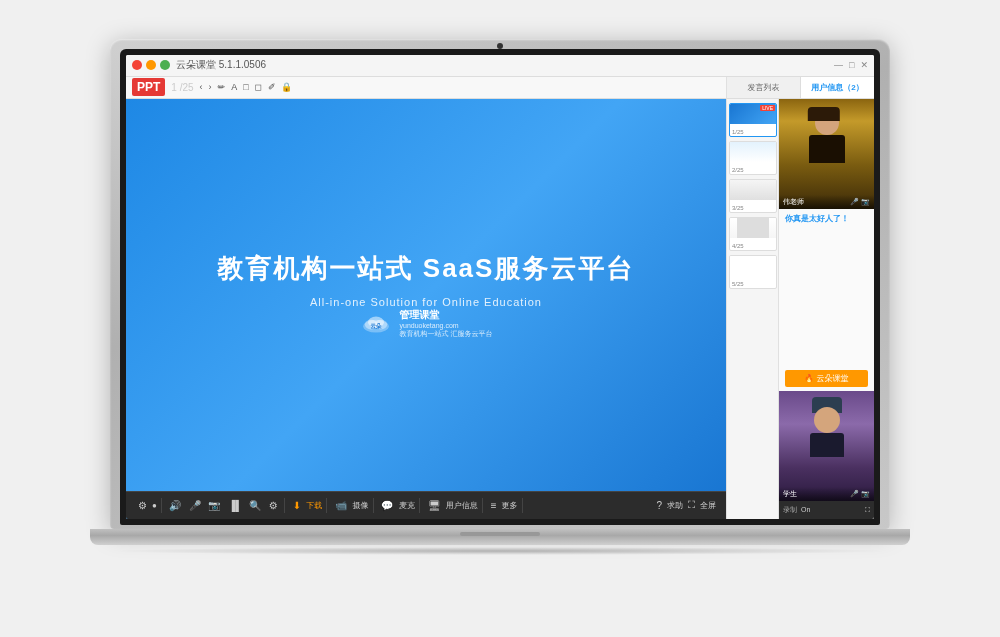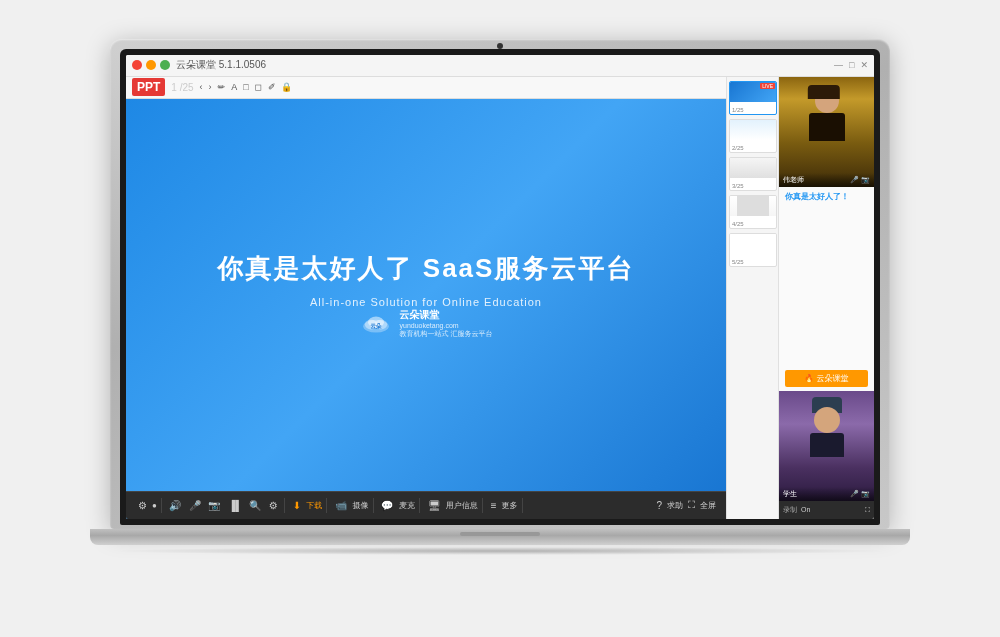--- a/index.html
+++ b/index.html
@@ -524,32 +524,32 @@
               <span class="dt-icon">›</span>
               <span class="dt-icon">✏</span>
               <span class="dt-icon">A</span>
               <span class="dt-icon">□</span>
               <span class="dt-icon">◻</span>
               <span class="dt-icon">✐</span>
               <span class="dt-icon">🔒</span>
             </div>
 
             <div class="slide-main">
-              <div class="slide-title-cn">你真是太好人了  SaaS服务云平台</div>
+              <div class="slide-title-cn">教育机构一站式  SaaS服务云平台</div>
               <div class="slide-title-en">All-in-one Solution for Online Education</div>
               <div class="slide-logo">
                 <svg class="slide-logo-icon" viewBox="0 0 40 28" fill="none" xmlns="http://www.w3.org/2000/svg">
                   <ellipse cx="20" cy="18" rx="16" ry="8" fill="rgba(255,255,255,0.3)"></ellipse>
                   <ellipse cx="14" cy="16" rx="8" ry="6" fill="rgba(255,255,255,0.4)"></ellipse>
                   <ellipse cx="26" cy="16" rx="8" ry="6" fill="rgba(255,255,255,0.4)"></ellipse>
                   <ellipse cx="20" cy="13" rx="10" ry="7" fill="rgba(255,255,255,0.5)"></ellipse>
                   <text x="20" y="20" text-anchor="middle" fill="#1976d2" font-size="7" font-weight="bold">云朵</text>
                 </svg>
                 <div class="slide-logo-text">
-                  <span class="slide-logo-name">云朵课堂</span>
+                  <span class="slide-logo-name">管理课堂</span>
                   <span class="slide-logo-sub">yunduoketang.com</span>
                   <span class="slide-logo-sub">教育机构一站式
 汇服务云平台</span>
                 </div>
               </div>
             </div>
 
             <div class="bottom-toolbar">
               <div class="toolbar-group">
                 <span class="tb-icon">⚙</span>
@@ -587,20 +587,24 @@
                 <span class="tb-icon">?</span>
                 <span class="tb-label">求助</span>
                 <span class="tb-icon">⛶</span>
                 <span class="tb-label">全屏</span>
               </div>
             </div>
           </div>
 
           <div class="right-panel">
 
+            <div class="right-panel-tabs">
+              <div class="rp-tab">发言列表</div>
+              <div class="rp-tab active">用户信息（2）</div>
+            </div>
 
             <div class="slides-nav-area">
 
               <div class="slides-column">
 
                 <div class="slide-thumb active">
                   <div class="slide-thumb-bg st-blue"></div>
                   <span class="slide-thumb-label">1/25</span>
                   <span class="slide-thumb-live">LIVE</span>
                 </div>

